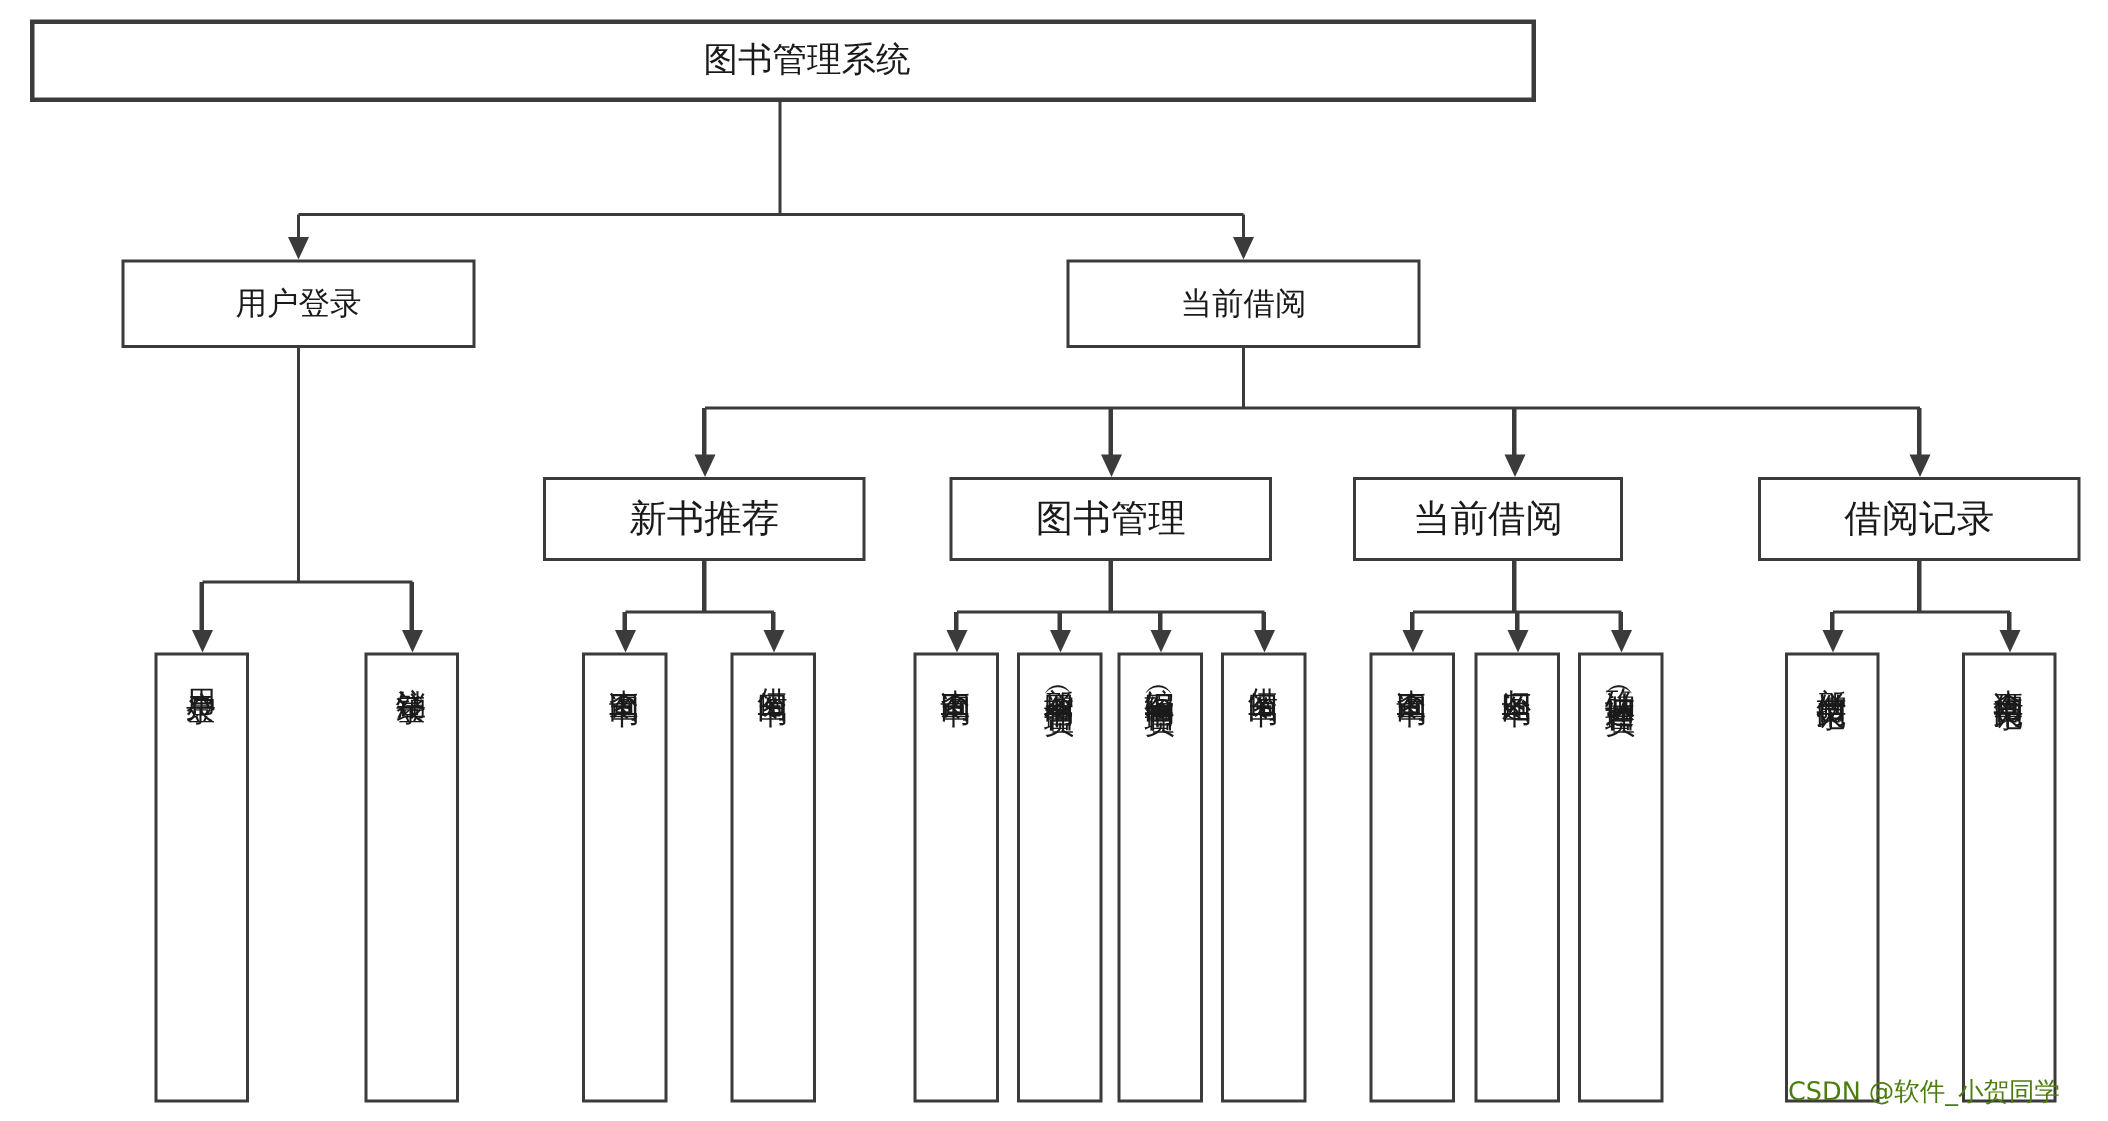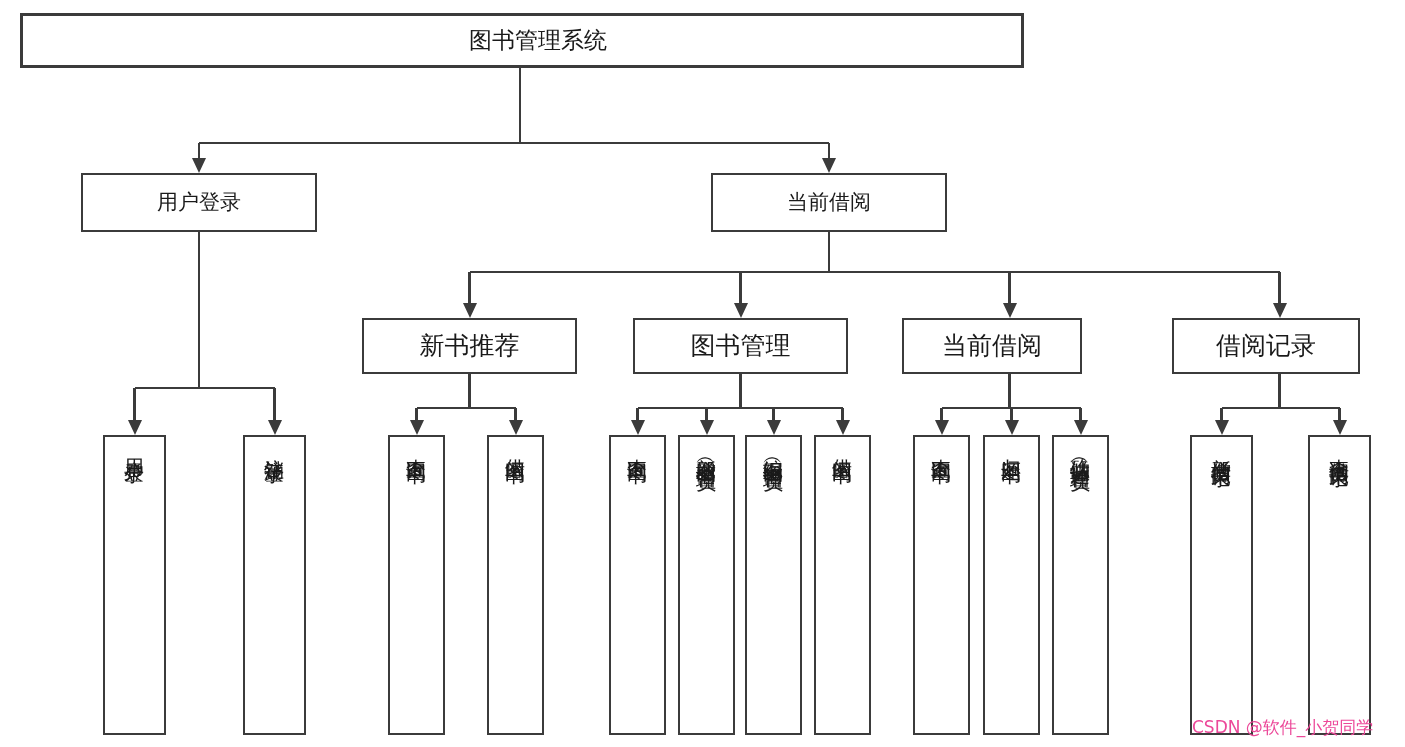--- a/index.html
+++ b/index.html
@@ -66,21 +66,21 @@
     position: absolute;
     width: 0;
     height: 0;
     border-left: 7px solid transparent;
     border-right: 7px solid transparent;
     border-top: 15px solid #3b3b3b;
   }
   
   #watermark {
     position: absolute;
-    color: #ec4899;
+    color: #4d7c0f;
     font-size: 17px;
     white-space: nowrap;
     pointer-events: none;
   }
 </style>
 </head>
 <body>
 
 <div id="canvas">
 
@@ -151,21 +151,21 @@
       </div>
       <div class="node lvl3" style="left: 362px; top: 318px; width: 215px; height: 56px;">
         <span class="label">新书推荐</span>
       </div>
       <div class="node lvl3" style="left: 633px; top: 318px; width: 215px; height: 56px;">
         <span class="label">图书管理</span>
       </div>
       <div class="node lvl3" style="left: 902px; top: 318px; width: 180px; height: 56px; justify-content: center;">
         <span class="label">当前借阅</span>
       </div>
-      <div class="node lvl3" style="left: 1172px; top: 318px; width: 188px; height: 56px;">
+      <div class="node lvl3" style="left: 1172px; top: 318px; width: 215px; height: 56px;">
         <span class="label">借阅记录</span>
       </div>
       <div class="node leaf" style="left: 103px; top: 435px; width: 63px; height: 300px;">
         <span class="label">用户登录</span>
       </div>
       <div class="node leaf" style="left: 243px; top: 435px; width: 63px; height: 300px;">
         <span class="label">注销登录</span>
       </div>
       <div class="node leaf" style="left: 388px; top: 435px; width: 57px; height: 300px;">
         <span class="label">查询图书</span>

